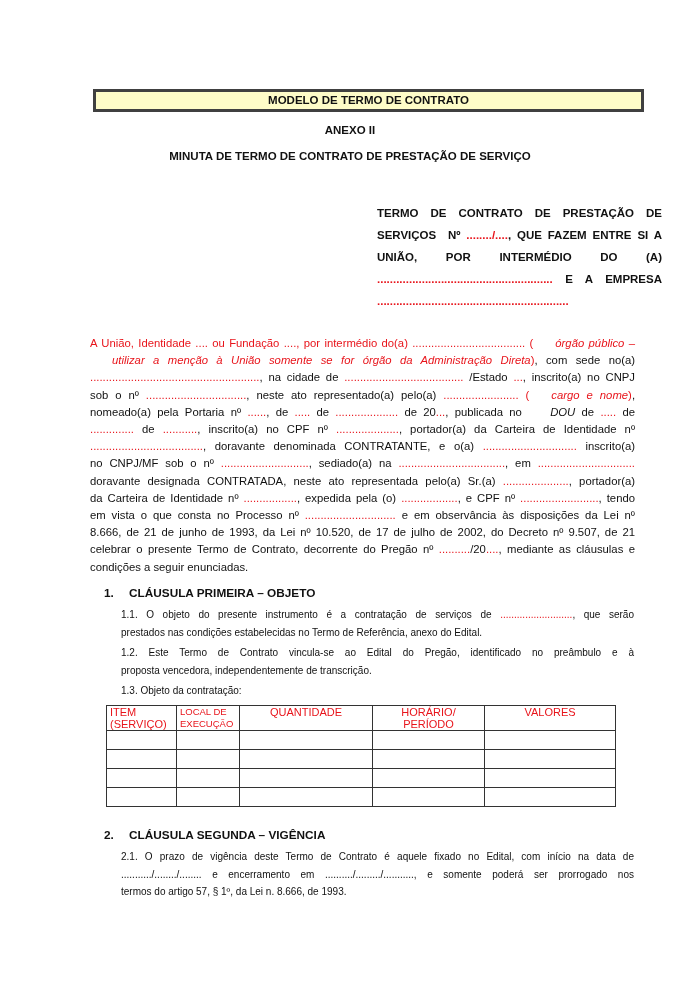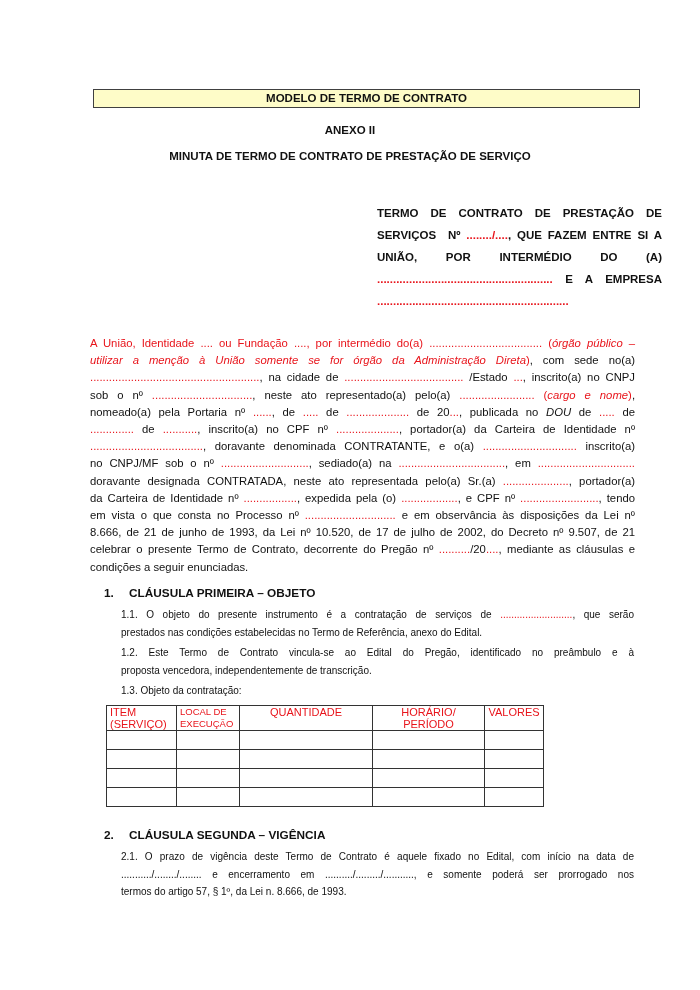--- a/index.html
+++ b/index.html
@@ -1,25 +1,25 @@
 <!DOCTYPE html>
 <html><head>
   <meta charset="utf-8">
   <style>
     html, body { margin: 0; padding: 0; background: #ffffff; }
     body {
       width: 700px; height: 990px; position: relative; overflow: hidden;
       font-family: "Liberation Sans", sans-serif; color: #111111;
     }
     .red { color: #e8141b; }
-    .it { font-style: italic; }
+    .it { font-style: italic; margin-left: 22px; }
 
     .header-box {
       position: absolute; left: 93px; top: 89px; width: 545px; height: 17px;
-      background: #fefcc8; border: 1px solid #404040;
+      background: #fefcc8; border: 3px solid #404040;
       font-weight: bold; font-size: 11.5px; text-align: center; line-height: 17px;
     }
     .anexo {
       position: absolute; left: 0; width: 700px; top: 124px; text-align: center;
       font-weight: bold; font-size: 11.5px;
     }
     .minuta {
       position: absolute; left: 0; width: 700px; top: 150px; text-align: center;
       font-weight: bold; font-size: 11.5px;
     }
@@ -42,21 +42,21 @@
       position: absolute; left: 104px; font-weight: bold; font-size: 11.8px;
     }
     .clause-title .num { display: inline-block; width: 25px; }
     .para {
       position: absolute; left: 121px; width: 513px; font-size: 10px; line-height: 17.5px;
     }
     .para .l { display: block; text-align: justify; text-align-last: justify; white-space: nowrap; }
     .para .l.last { text-align-last: left; }
 
     table.obj {
-      position: absolute; left: 106px; top: 705px; width: 438px;
+      position: absolute; left: 106px; top: 705px; width: 510px;
       border-collapse: collapse; font-size: 11px;
     }
     table.obj td, table.obj th {
       border: 1.3px solid #333; padding: 0 3px; vertical-align: top; font-weight: normal;
     }
     table.obj th { color: #e8141b; height: 24px; line-height: 12px; }
     table.obj td { height: 18px; }
     th.c1 { width: 63px; text-align: left; }
     th.c2 { width: 56px; text-align: left; font-size: 9.5px; }
     th.c3 { width: 126px; text-align: center; }

